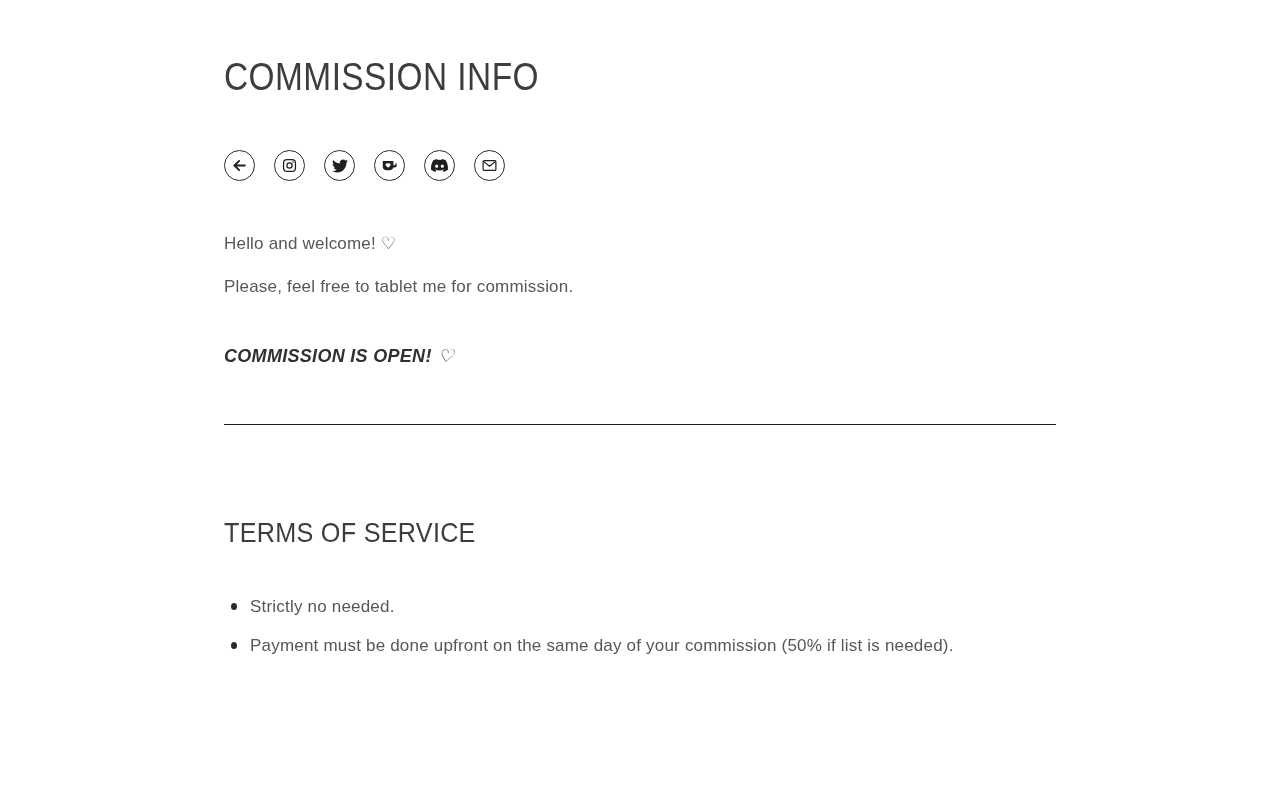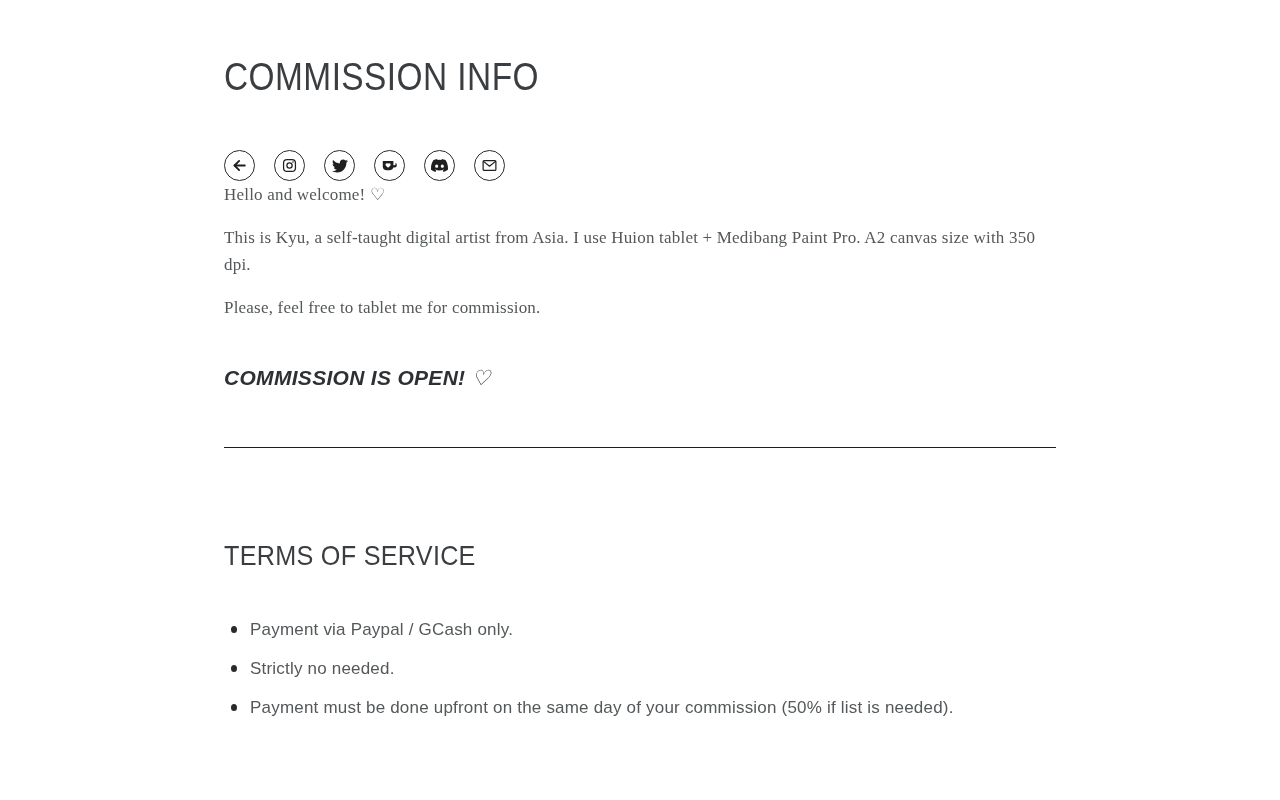--- a/index.html
+++ b/index.html
@@ -44,33 +44,33 @@
     box-sizing: border-box;
     display: flex;
     align-items: center;
     justify-content: center;
     cursor: pointer;
     padding: 0;
   }
   .social-btn svg { display: block; }
   
   .intro {
-    font-family: Liberation Serif, serif;
+    margin-top: 49px;
   }
   .intro p {
     margin: 0 0 16px 0;
     font-size: 17px;
     line-height: 27px;
     color: #54585a;
     letter-spacing: 0.2px;
   }
   
   .status-line {
     margin: 45px 0 0 0;
-    font-size: 21px;
+    font-size: 18px;
     font-weight: 700;
     font-style: italic;
     color: #2e3134;
     letter-spacing: 0.3px;
   }
   .status-line .heart {
     font-weight: 400;
     margin-left: 6px;
   }
   
@@ -174,31 +174,29 @@
           <rect x="3" y="5" width="18" height="14" rx="1.5"></rect>
           <path d="M3.5 6.2 12 13l8.5-6.8"></path>
         </svg>
       </span>
     </button>
 
   </div>
 
   <div class="intro">
     <p>Hello and welcome! ♡</p>
-    <p>This is Kyu, a self-taught digital artist from Asia. I use Huion tablet + Medibang Paint Pro. A2 canvas size with 350 dpi.</p>
     <p>Please, feel free to tablet me for commission.</p>
   </div>
 
   <p class="status-line">
     <span>COMMISSION IS OPEN!</span><span class="heart">♡</span>
   </p>
 
   <hr class="divider">
 
   <h2 class="terms-heading">TERMS OF SERVICE</h2>
 
   <ul class="terms-list">
-    <li>Payment via Paypal / GCash only.</li>
     <li>Strictly no needed.</li>
     <li>Payment must be done upfront on the same day of your commission (50% if list is needed).</li>
   </ul>
 
 </div>
 
 </body></html>

